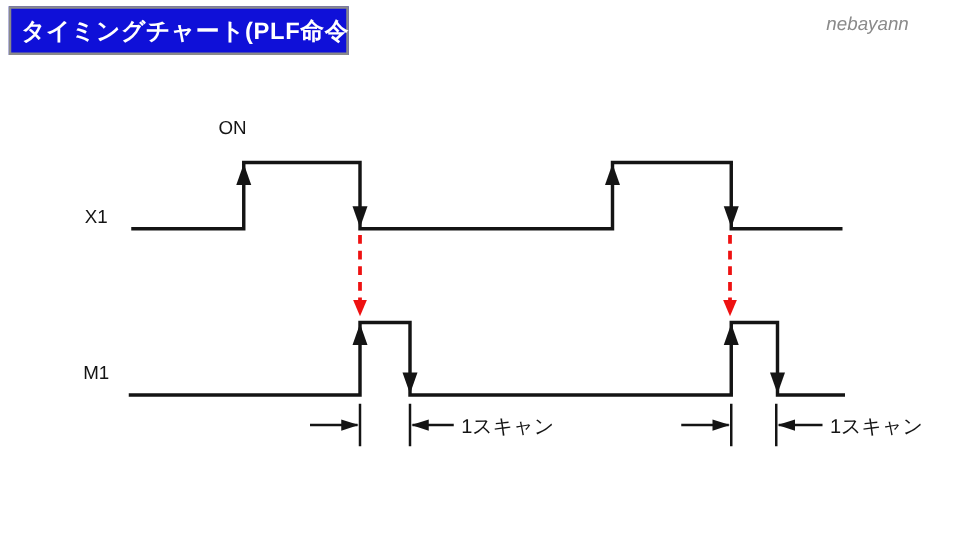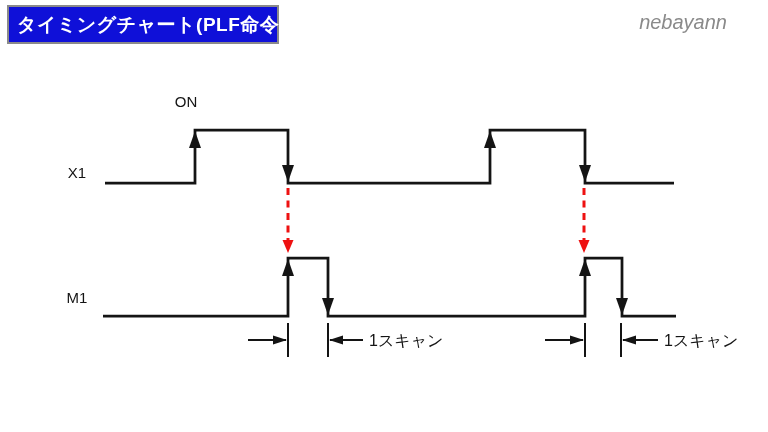--- a/index.html
+++ b/index.html
@@ -31,21 +31,21 @@
     color: #ffffff;
     font-size: 19px;
     font-weight: bold;
     letter-spacing: 0.5px;
     white-space: nowrap;
   }
   .watermark {
     position: absolute;
     top: 11px;
     right: 41px;
-    font-size: 20px;
+    font-size: 15px;
     font-style: italic;
     color: #8a8a8a;
   }
   svg.diagram {
     position: absolute;
     left: 0;
     top: 0;
   }
   svg text {
     font-family: "Liberation Sans", "DejaVu Sans", sans-serif;

